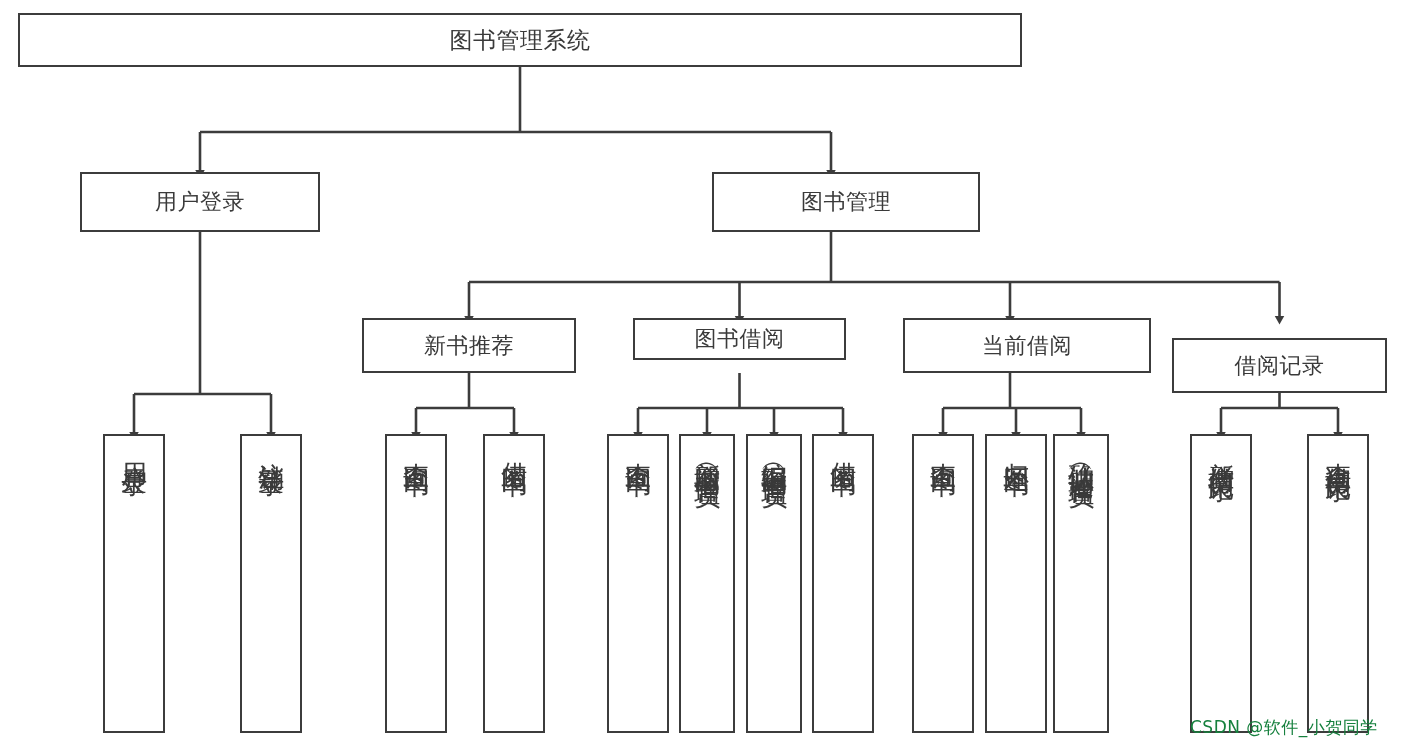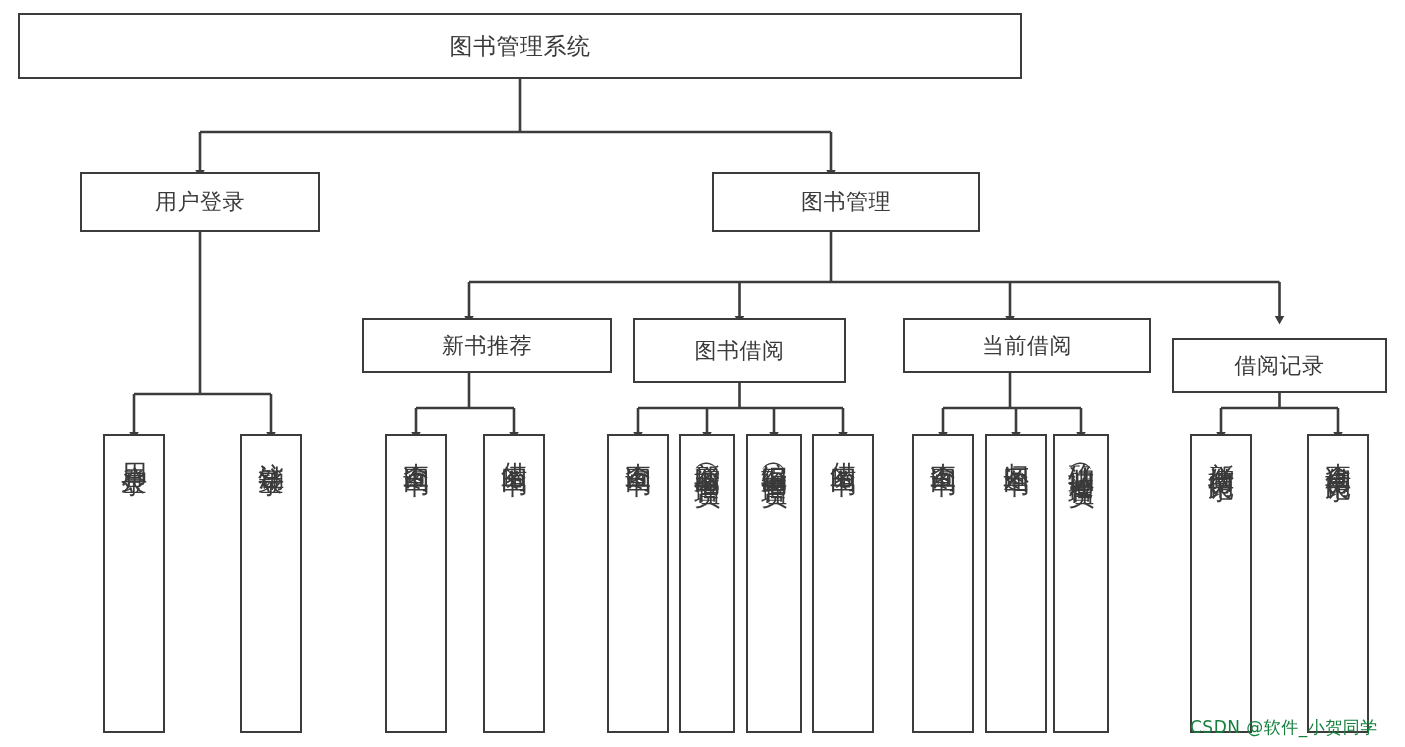--- a/index.html
+++ b/index.html
@@ -105,35 +105,35 @@
         <path d="M943,408 L943,433" marker-end="url(#arrowhead)"></path>
         <path d="M1016,408 L1016,433" marker-end="url(#arrowhead)"></path>
         <path d="M1081,408 L1081,433" marker-end="url(#arrowhead)"></path>
         <path d="M1279.5,373 L1279.5,408"></path>
         <path d="M1221,408 L1338,408"></path>
         <path d="M1221,408 L1221,433" marker-end="url(#arrowhead)"></path>
         <path d="M1338,408 L1338,433" marker-end="url(#arrowhead)"></path>
       </g>
   </svg>
 
-  <div class="node node-root" id="n-root" style="left: 18px; top: 13px; width: 1004px; height: 66px;">
+  <div class="node node-root" id="n-root" style="left: 18px; top: 13px; width: 1004px; height: 54px;">
     <span class="node-h">图书管理系统</span>
   </div>
 
   <div class="node" id="n-user-login" style="left: 80px; top: 172px; width: 240px; height: 60px;">
     <span class="node-h">用户登录</span>
   </div>
   <div class="node" id="n-book-manage" style="left: 712px; top: 172px; width: 268px; height: 60px;">
     <span class="node-h">图书管理</span>
   </div>
 
-  <div class="node" id="n-new-book-recommend" style="left: 362px; top: 318px; width: 250px; height: 55px;">
+  <div class="node" id="n-new-book-recommend" style="left: 362px; top: 318px; width: 214px; height: 55px;">
     <span class="node-h">新书推荐</span>
   </div>
-  <div class="node" id="n-book-borrow" style="left: 633px; top: 318px; width: 213px; height: 65px;">
+  <div class="node" id="n-book-borrow" style="left: 633px; top: 318px; width: 213px; height: 42px;">
     <span class="node-h">图书借阅</span>
   </div>
   <div class="node" id="n-current-borrow" style="left: 903px; top: 318px; width: 248px; height: 55px;">
     <span class="node-h">当前借阅</span>
   </div>
   <div class="node" id="n-borrow-record" style="left: 1172px; top: 318px; width: 215px; height: 55px; margin-top: 20px;">
     <span class="node-h">借阅记录</span>
   </div>
 
   <div class="node node-v" id="n-leaf-user-login" style="left: 103px; top: 434px; width: 62px; height: 299px;">

